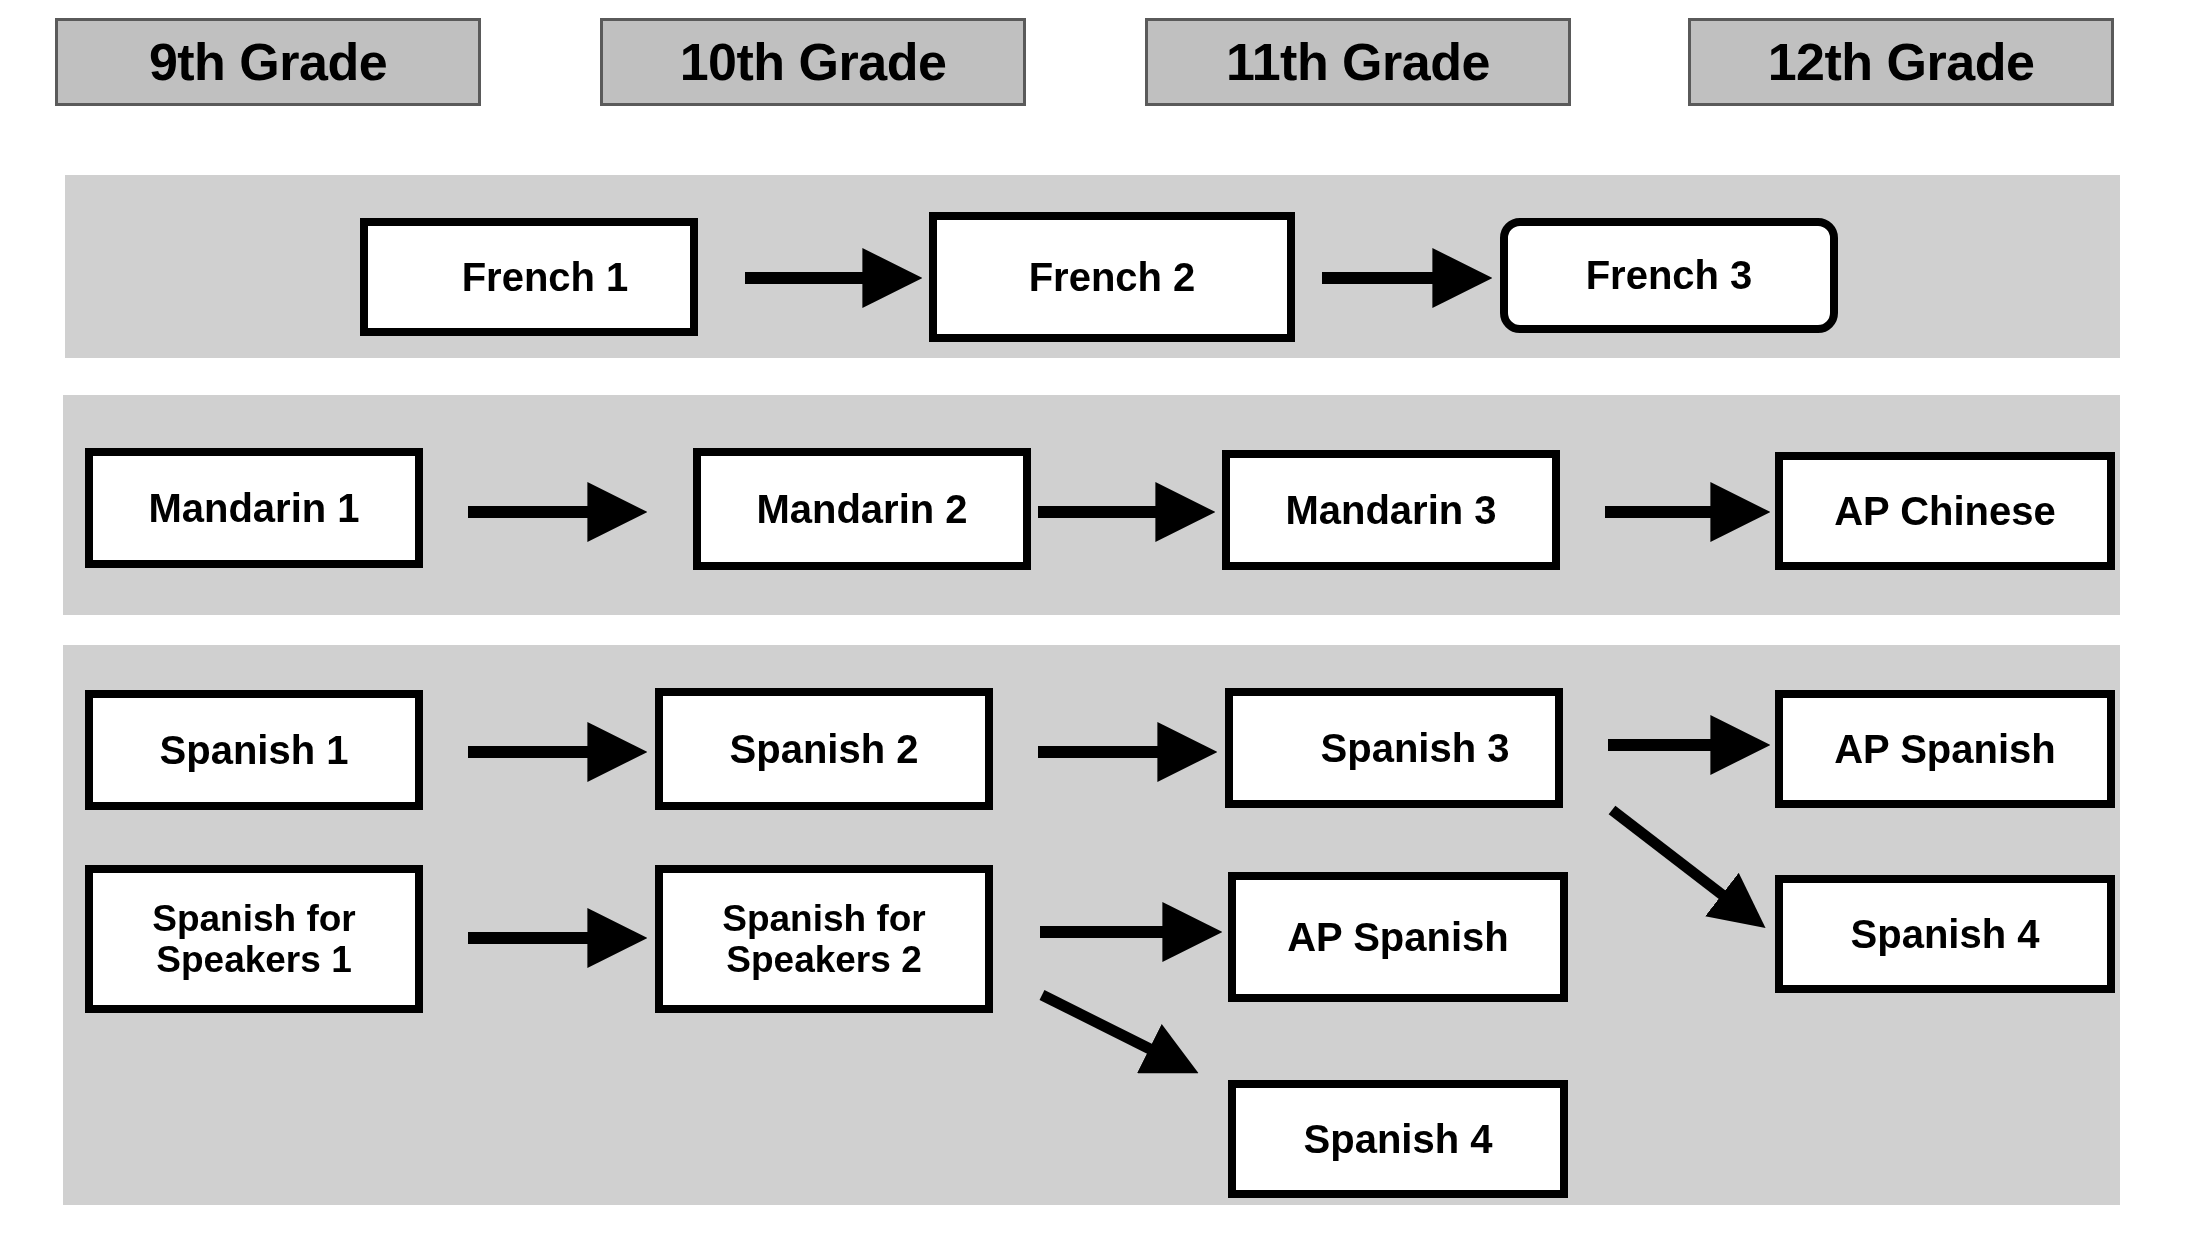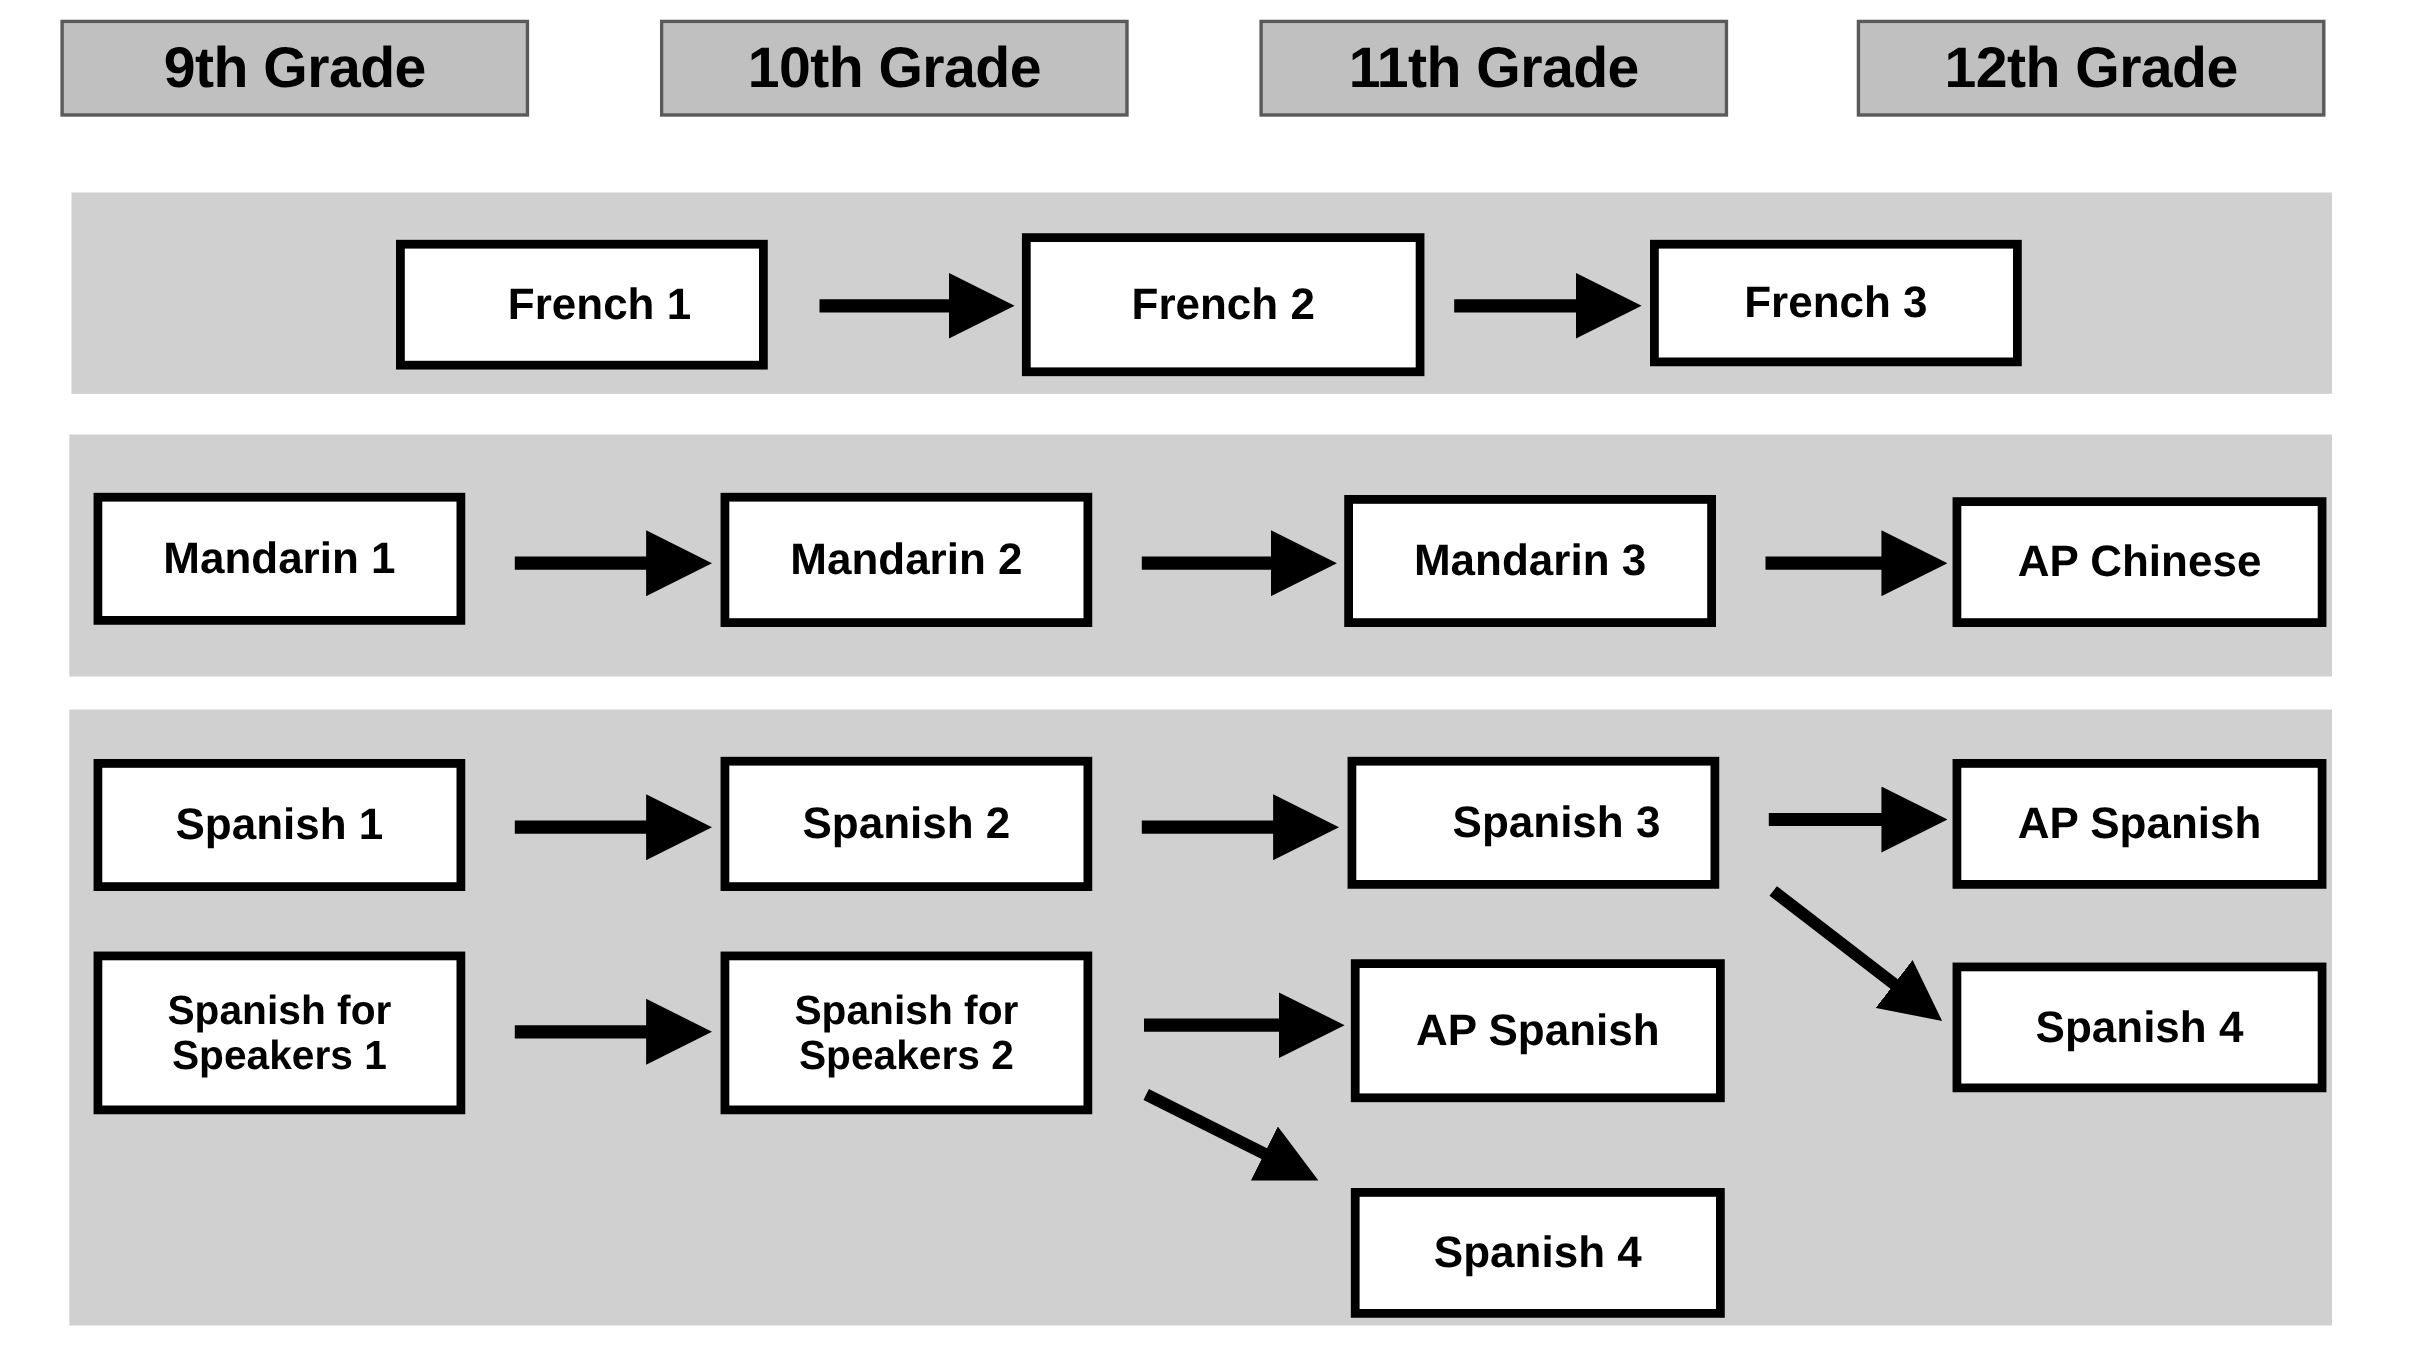--- a/index.html
+++ b/index.html
@@ -104,23 +104,23 @@
         <line x1="1612" y1="810" x2="1742" y2="910" stroke="#000000" stroke-width="11" marker-end="url(#ahead)"></line>
         <line x1="468" y1="938" x2="615" y2="938" stroke="#000000" stroke-width="12" marker-end="url(#ahead)"></line>
         <line x1="1040" y1="932" x2="1190" y2="932" stroke="#000000" stroke-width="12" marker-end="url(#ahead)"></line>
         <line x1="1042" y1="995" x2="1172" y2="1060" stroke="#000000" stroke-width="11" marker-end="url(#ahead)"></line>
       </g>
   </svg>
 
   <div id="course-layer">
       <div class="course-box" style="left: 360px; top: 218px; width: 338px; height: 118px; padding-left: 38px;">French 1</div>
       <div class="course-box" style="left: 929px; top: 212px; width: 366px; height: 130px;">French 2</div>
-      <div class="course-box" style="left: 1500px; top: 218px; width: 338px; height: 115px;">French 3</div>
+      <div class="course-box" style="left: 1500px; top: 218px; width: 338px; height: 115px; border-radius: 20px;">French 3</div>
       <div class="course-box" style="left: 85px; top: 448px; width: 338px; height: 120px;">Mandarin 1</div>
-      <div class="course-box" style="left: 655px; top: 448px; width: 338px; height: 122px;">Mandarin 2</div>
+      <div class="course-box" style="left: 693px; top: 448px; width: 338px; height: 122px;">Mandarin 2</div>
       <div class="course-box" style="left: 1222px; top: 450px; width: 338px; height: 120px;">Mandarin 3</div>
       <div class="course-box" style="left: 1775px; top: 452px; width: 340px; height: 118px;">AP Chinese</div>
       <div class="course-box" style="left: 85px; top: 690px; width: 338px; height: 120px;">Spanish 1</div>
       <div class="course-box" style="left: 655px; top: 688px; width: 338px; height: 122px;">Spanish 2</div>
       <div class="course-box" style="left: 1225px; top: 688px; width: 338px; height: 120px; padding-left: 48px;">Spanish 3</div>
       <div class="course-box" style="left: 1775px; top: 690px; width: 340px; height: 118px;">AP Spanish</div>
       <div class="course-box two-line" style="left: 85px; top: 865px; width: 338px; height: 148px;">
         <span style="white-space: normal; display: block; width: 100%; padding: 0px 28px; box-sizing: border-box;">Spanish for Speakers 1</span>
       </div>
       <div class="course-box two-line" style="left: 655px; top: 865px; width: 338px; height: 148px;">

